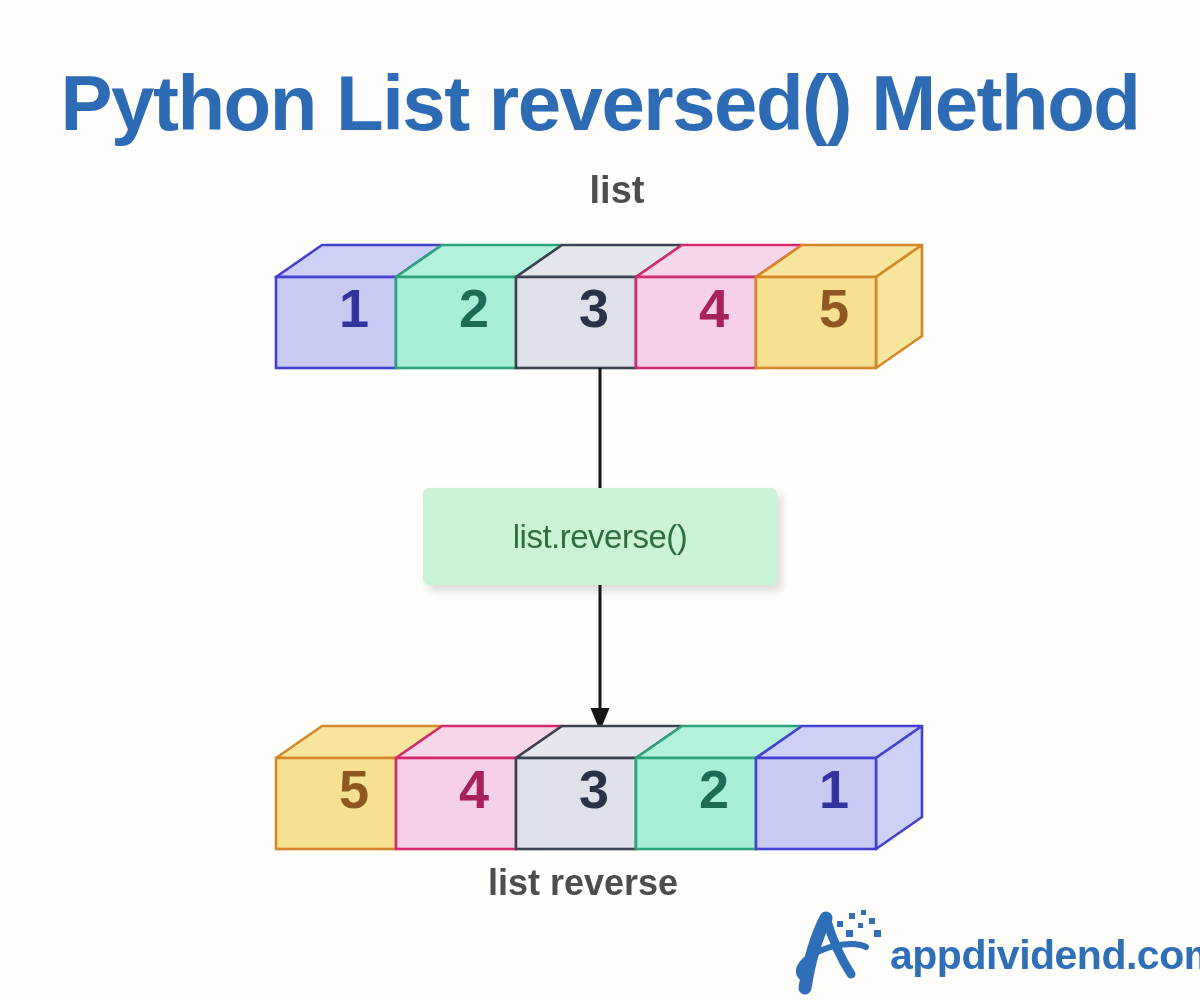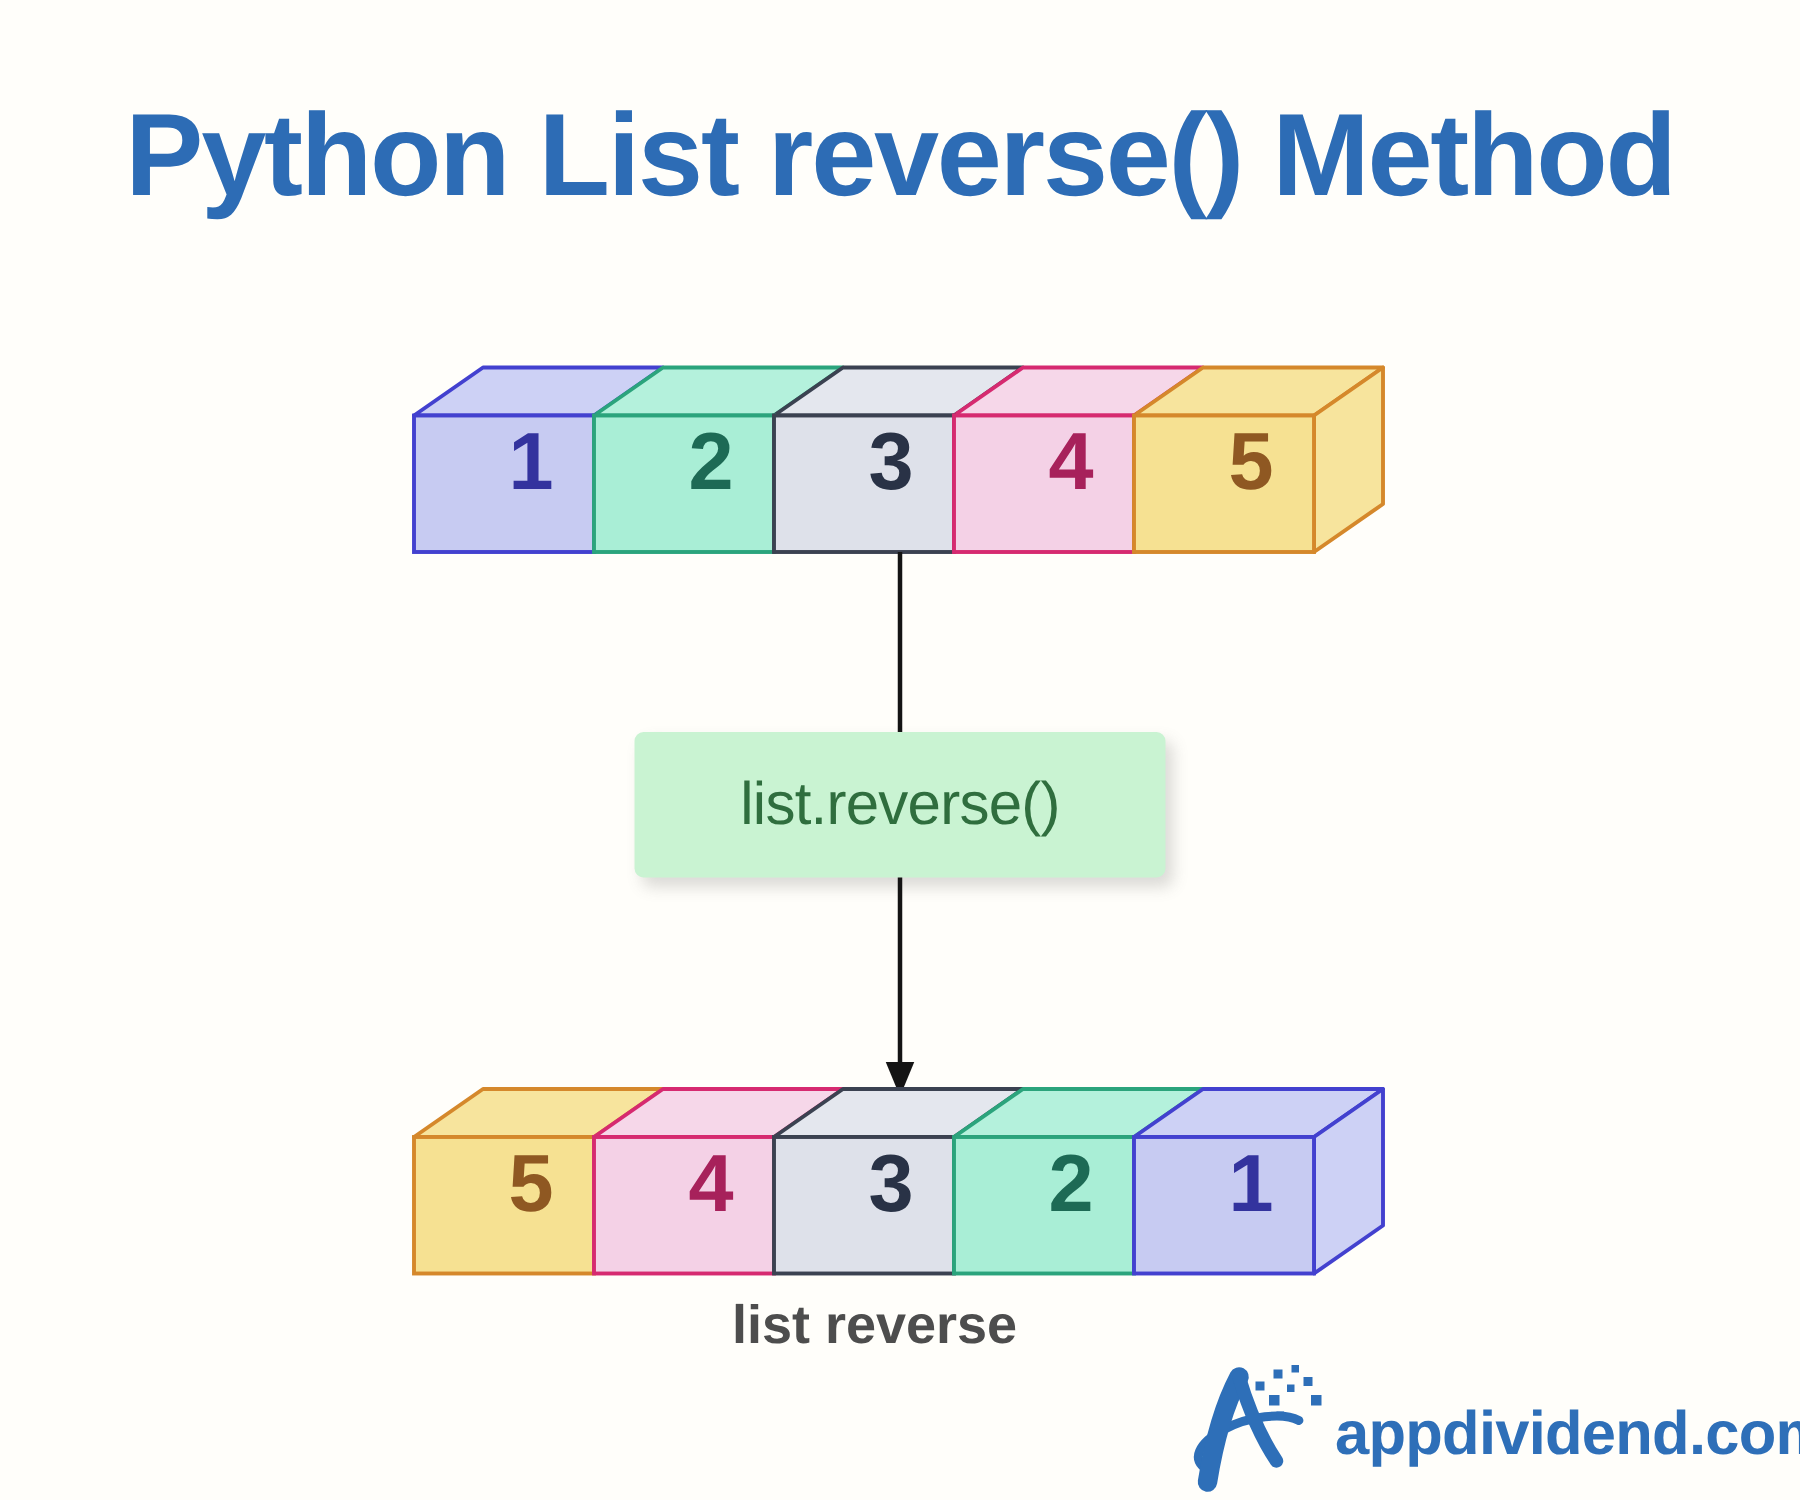--- a/index.html
+++ b/index.html
@@ -30,21 +30,21 @@
   .arrow-1{left:588px;top:368px;width:24px;height:120px;}
   .arrow-2{left:588px;top:585px;width:24px;height:150px;}
   .method-box{
     position:absolute;left:423px;top:488px;width:354px;height:97px;
     background:var(--c-box-bg,#c9f3d2);
     border-radius:6px;
     box-shadow:5px 6px 10px rgba(90,90,90,0.22);
     display:flex;align-items:center;justify-content:center;
   }
   .method-box span{
-    font-size:40px;font-weight:500;letter-spacing:-0.5px;
+    font-size:33px;font-weight:500;letter-spacing:-0.5px;
     color:var(--c-box-text,#2f6e3e);
   }
   .logo{
     position:absolute;left:794px;top:906px;height:92px;
     display:flex;align-items:center;
     color:var(--c-logo,#2e6fb8);
   }
   .logo-mark{width:92px;height:92px;display:block;}
   .logo-text{
     font-size:41px;font-weight:700;letter-spacing:-0.5px;
@@ -55,22 +55,23 @@
     font-family:"Liberation Sans",sans-serif;
     font-size:54px;font-weight:600;
     text-anchor:middle;dominant-baseline:central;
   }
 </style>
 </head>
 <body>
 
 <div class="canvas">
 
-  <h1 class="page-title">Python List reverse() Method</h1>
+  <h1 class="page-title">Python List reversed() Method</h1>
 
+  <div class="array-label label-top">list</div>
 
   <svg id="array-original" class="array-svg array-top" viewBox="0 0 656 132" xmlns="http://www.w3.org/2000/svg">
       <polygon points="4,36 124,36 170,4 50,4" fill="#cdd1f5" stroke="#4341cf" stroke-width="2.6" stroke-linejoin="round"></polygon>
       <polygon points="124,36 244,36 290,4 170,4" fill="#b4f1dc" stroke="#2ba47c" stroke-width="2.6" stroke-linejoin="round"></polygon>
       <polygon points="244,36 364,36 410,4 290,4" fill="#e4e7ee" stroke="#3b4251" stroke-width="2.6" stroke-linejoin="round"></polygon>
       <polygon points="364,36 484,36 530,4 410,4" fill="#f6d7e9" stroke="#d62a70" stroke-width="2.6" stroke-linejoin="round"></polygon>
       <polygon points="484,36 604,36 650,4 530,4" fill="#f7e49d" stroke="#d5882b" stroke-width="2.6" stroke-linejoin="round"></polygon>
       <polygon points="604,36 650,4 650,95 604,127" fill="#f7e49d" stroke="#d5882b" stroke-width="2.6" stroke-linejoin="round"></polygon>
       <g>
         <rect x="4" y="36" width="120" height="91" fill="#c7cbf2" stroke="#4341cf" stroke-width="2.6"></rect>

